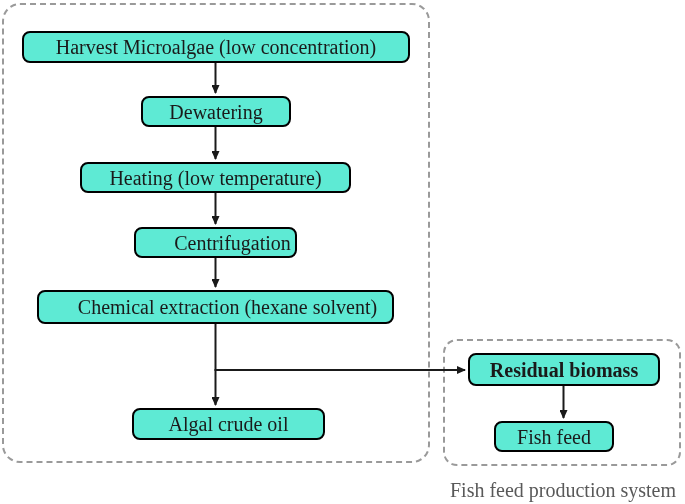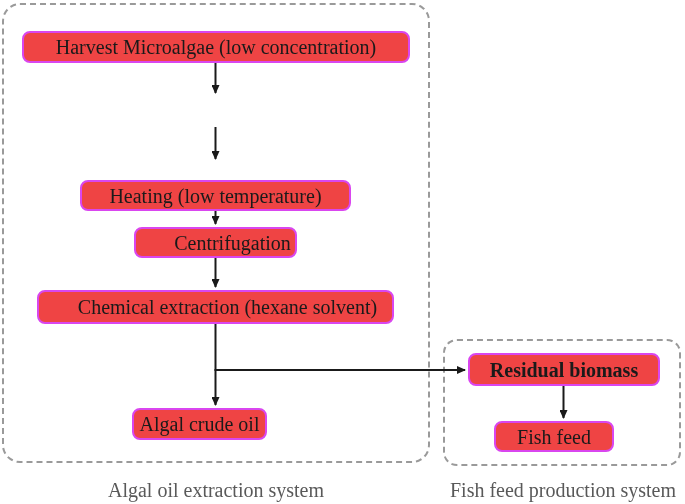--- a/index.html
+++ b/index.html
@@ -41,37 +41,37 @@
     top: 0;
     pointer-events: none;
   }
   .edges-layer line {
     stroke: #1a1a1a;
     stroke-width: 2;
   }
   .node {
     position: absolute;
     box-sizing: border-box;
-    background: #ef4444;
-    border: 2px solid #d946ef;
+    background: #5eead4;
+    border: 2px solid #000000;
     border-radius: 8px;
     display: flex;
     align-items: center;
     justify-content: center;
     font-size: 20px;
     color: #1a1a1a;
     white-space: nowrap;
     line-height: 1;
   }
   .node-harvest        { left: 22px;  top: 31px;  width: 388px; height: 32px; }
   .node-dewatering     { left: 141px; top: 96px;  width: 150px; height: 31px; }
-  .node-heating        { left: 80px;  top: 180px; width: 271px; height: 31px; }
+  .node-heating        { left: 80px;  top: 162px; width: 271px; height: 31px; }
   .node-centrifugation { left: 134px; top: 227px; width: 163px; height: 31px; padding-left: 34px; }
   .node-chemical       { left: 37px;  top: 290px; width: 357px; height: 34px; padding-left: 24px; }
-  .node-crude-oil      { left: 132px; top: 408px; width: 135px; height: 32px; }
+  .node-crude-oil      { left: 132px; top: 408px; width: 193px; height: 32px; }
   .node-residual       { left: 468px; top: 353px; width: 192px; height: 33px; font-weight: bold; }
   .node-fish-feed      { left: 494px; top: 421px; width: 120px; height: 31px; }
   .caption {
     position: absolute;
     top: 478px;
     height: 24px;
     font-size: 20px;
     color: #595959;
     text-align: center;
     line-height: 24px;
@@ -98,30 +98,30 @@
     <line x1="215.5" y1="127" x2="215.5" y2="159" marker-end="url(#arrowhead)"></line>
     <line x1="215.5" y1="193" x2="215.5" y2="224" marker-end="url(#arrowhead)"></line>
     <line x1="215.5" y1="258" x2="215.5" y2="287" marker-end="url(#arrowhead)"></line>
     <line x1="215.5" y1="324" x2="215.5" y2="405" marker-end="url(#arrowhead)"></line>
     <line x1="214.5" y1="370" x2="465" y2="370" marker-end="url(#arrowhead)"></line>
     <line x1="563.5" y1="386" x2="563.5" y2="418" marker-end="url(#arrowhead)"></line>
   </svg>
 
   <div class="node node-harvest">Harvest Microalgae (low concentration)</div>
 
+  <div class="node node-dewatering">Dewatering</div>
 
   <div class="node node-heating">Heating (low temperature)</div>
 
   <div class="node node-centrifugation">Centrifugation</div>
 
   <div class="node node-chemical">Chemical extraction (hexane solvent)</div>
 
   <div class="node node-crude-oil">Algal crude oil</div>
 
   <div class="node node-residual">Residual biomass</div>
 
   <div class="node node-fish-feed">Fish feed</div>
 
-  <div class="caption caption-left">Algal oil extraction system</div>
 
   <div class="caption caption-right">Fish feed production system</div>
 
 </div>
 
 </body></html>

